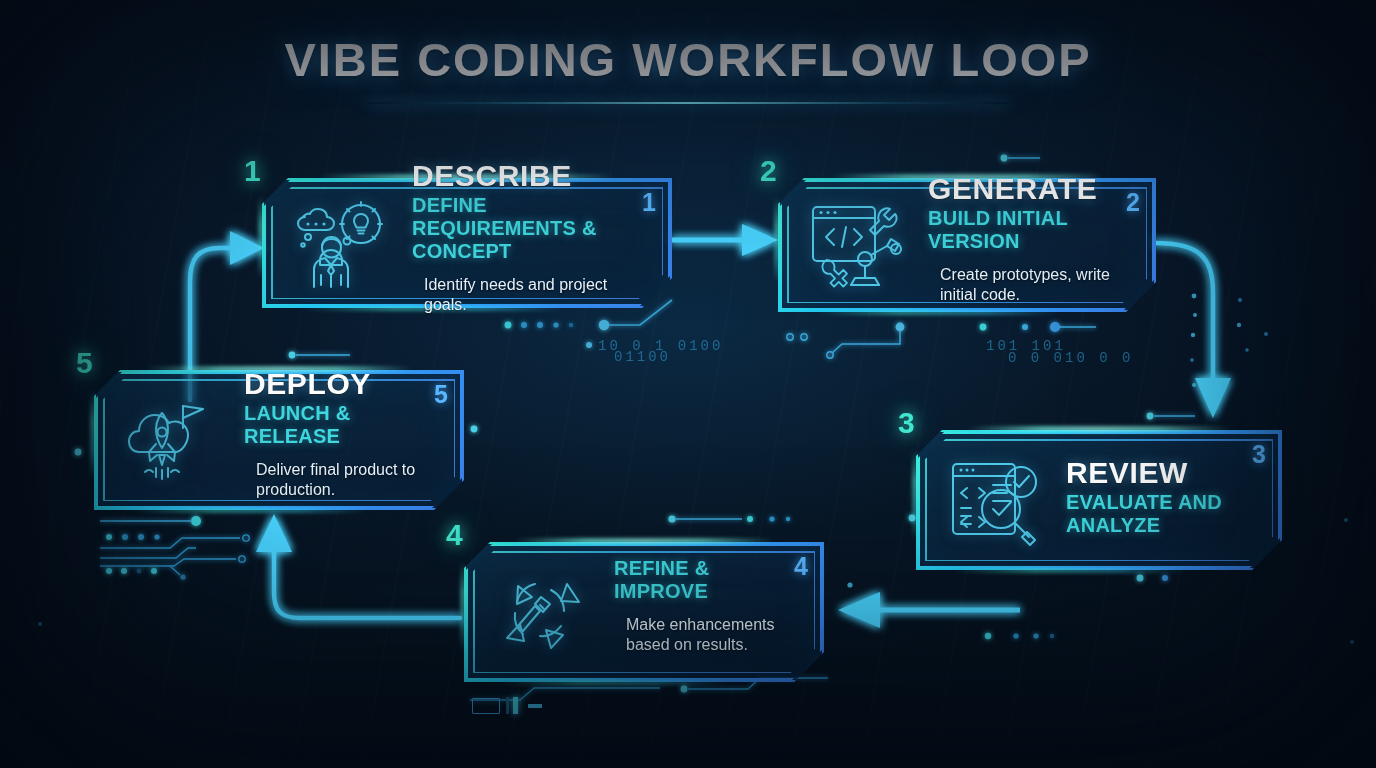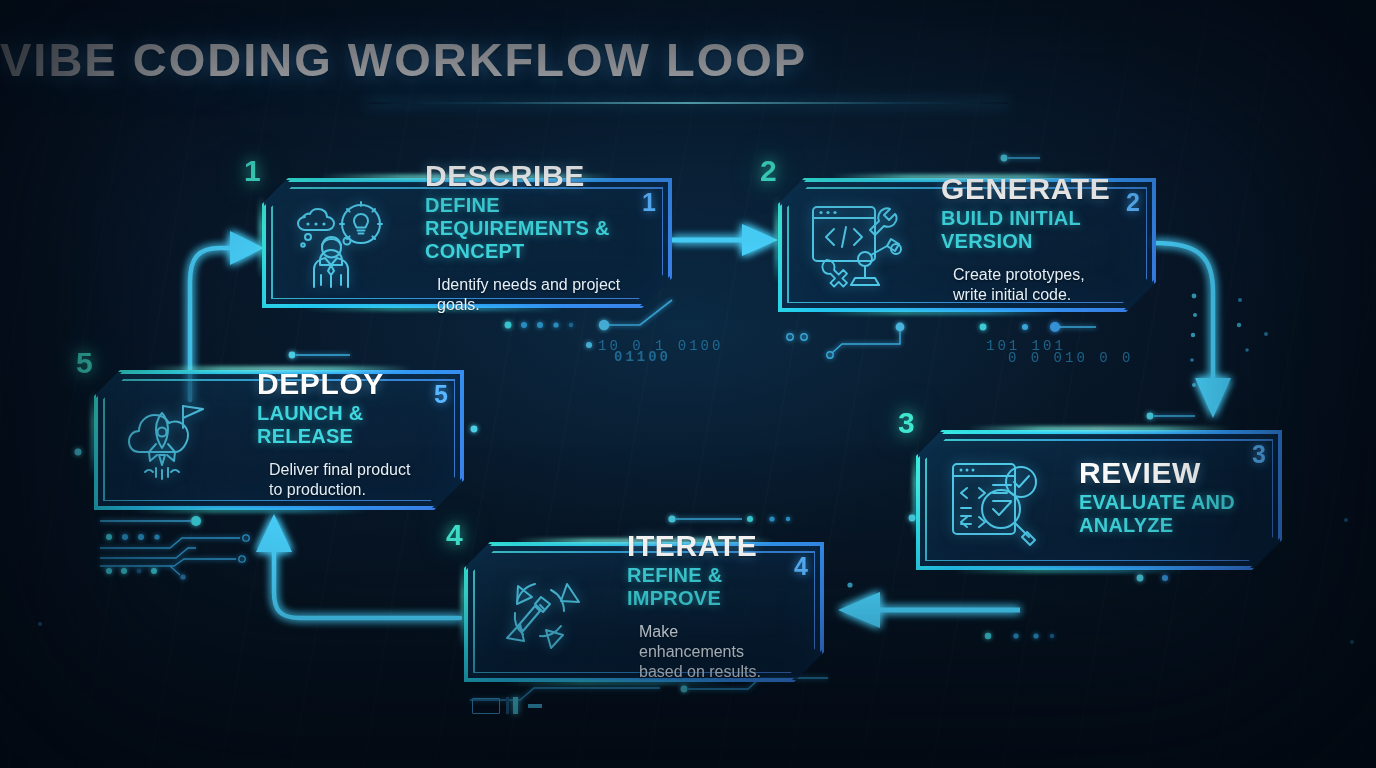--- a/index.html
+++ b/index.html
@@ -16,21 +16,21 @@
       linear-gradient(175deg,#0a1b2e 0%,#081728 38%,#061320 70%,#050f1a 100%);
   }
   
   .bg-streaks{position:absolute;inset:0;
     background:repeating-linear-gradient(100deg, rgba(255,255,255,0.012) 0px, rgba(255,255,255,0.012) 2px, rgba(0,0,0,0) 2px, rgba(0,0,0,0) 70px);
     pointer-events:none;}
   .vignette{position:absolute;inset:0;pointer-events:none;
     box-shadow:inset 0 0 210px 70px rgba(2,8,16,0.92);}
 
   
-  .title-wrap{position:absolute;left:0;right:0;top:36px;text-align:left;}
+  .title-wrap{position:absolute;left:0;right:0;top:36px;text-align:center;}
   .title{
     font-size:47px;font-weight:bold;letter-spacing:2.0px;color:#ffffff;
     text-shadow:0 0 16px rgba(90,190,255,0.55),0 0 44px rgba(40,140,220,0.40),0 2px 3px rgba(0,0,0,0.6);
     margin:0;line-height:1;
   }
   .title-rule{
     position:absolute;left:50%;transform:translateX(-50%);top:66px;
     width:640px;height:2px;
     background:linear-gradient(90deg,rgba(40,200,255,0) 0%,rgba(60,200,255,0.25) 18%,rgba(130,240,255,0.95) 50%,rgba(60,200,255,0.25) 82%,rgba(40,200,255,0) 100%);
     filter:blur(0.4px);
@@ -95,21 +95,21 @@
     filter:blur(2.2px);
   }
   .bottom-glow{
     position:absolute;left:10%;right:26%;bottom:-2px;height:3px;
     background:linear-gradient(90deg,rgba(40,220,210,0) 0%,rgba(70,245,225,0.8) 35%,rgba(60,220,250,0.7) 70%,rgba(40,180,255,0) 100%);
     filter:blur(2px);
   }
 
   .card-body{
     position:absolute;inset:9px;display:flex;align-items:center;
-    padding:0 16px 0 18px;box-sizing:border-box;gap:28px;
+    padding:0 16px 0 18px;box-sizing:border-box;gap:15px;
   }
   .card-icon{flex:0 0 auto;width:108px;display:flex;align-items:center;justify-content:center;}
   .card-icon svg{display:block;filter:drop-shadow(0 0 6px rgba(60,200,255,0.55));}
   .card-text{flex:1 1 auto;min-width:0;}
   .c-title{
     font-size:30px;font-weight:bold;color:#ffffff;letter-spacing:.6px;line-height:1.04;
     text-shadow:0 0 12px rgba(120,210,255,0.45),0 1px 2px rgba(0,0,0,.55);
     margin:0 0 3px 0;
   }
   .c-sub{
@@ -284,21 +284,21 @@
       <circle cx="1266" cy="334" r="2" fill="#2f9fd6"></circle>
       <circle cx="1247" cy="350" r="1.8" fill="#2f9fd6"></circle>
       <circle cx="1346" cy="520" r="2" fill="#2f9fd6"></circle>
       <circle cx="1352" cy="642" r="2" fill="#2f9fd6"></circle>
       <circle cx="40" cy="624" r="2" fill="#2f9fd6"></circle>
       <circle cx="850" cy="585" r="2.6" fill="#45c8ee"></circle>
     </g>
   </svg>
 
   <div class="binary" style="left:598px;top:338px;">10  0      1 0100</div>
-  <div class="binary" style="left:614px;top:349px;font-weight:bold;">01100</div>
+  <div class="binary" style="left:614px;top:349px;">01100</div>
   <div class="binary" style="left:986px;top:338px;text-align:right;">101   101</div>
   <div class="binary" style="left:1008px;top:350px;">0  0  010 0  0</div>
 
   <div class="deco" style="left:472px;top:698px;width:120px;height:18px;">
     <div style="position:absolute;left:0;top:0;width:26px;height:14px;border:1.6px solid #3fa8e0;border-radius:1px;"></div>
     <div style="position:absolute;left:34px;top:-1px;width:3px;height:17px;background:#1d5e88;"></div>
     <div style="position:absolute;left:41px;top:-1px;width:5px;height:17px;background:#47d8f0;box-shadow:0 0 7px #47d8f0;"></div>
     <div style="position:absolute;left:56px;top:6px;width:14px;height:4px;background:#3fbde4;"></div>
   </div>
 
@@ -437,21 +437,20 @@
             <path d="M68 62c-5 7-13 11-21 10"></path>
             <path d="M58 84l12-13-17-5z"></path>
             <path d="M30 70c-6-5-9-13-8-21"></path>
             <path d="M14 74l17 3-4-17z"></path>
             <path d="M60 38l-9-7-6 7 8 8z" transform="translate(-3,2)"></path>
             <path d="M50 45L33 65l-5-5 17-20z" transform="translate(-3,2)"></path>
             <path d="M47 41l4 4"></path>
           </svg>
         </div>
         <div class="card-text">
-          <div class="c-title">ITERATE</div>
           <div class="c-sub">REFINE &amp; IMPROVE</div>
           <div class="c-desc">Make enhancements based on results.</div>
         </div>
       </div>
     </div>
   </div>
 
   <div class="card" style="left:94px;top:370px;width:370px;height:140px;">
     <div class="card-shell">
       <div class="frame-outer"></div>

